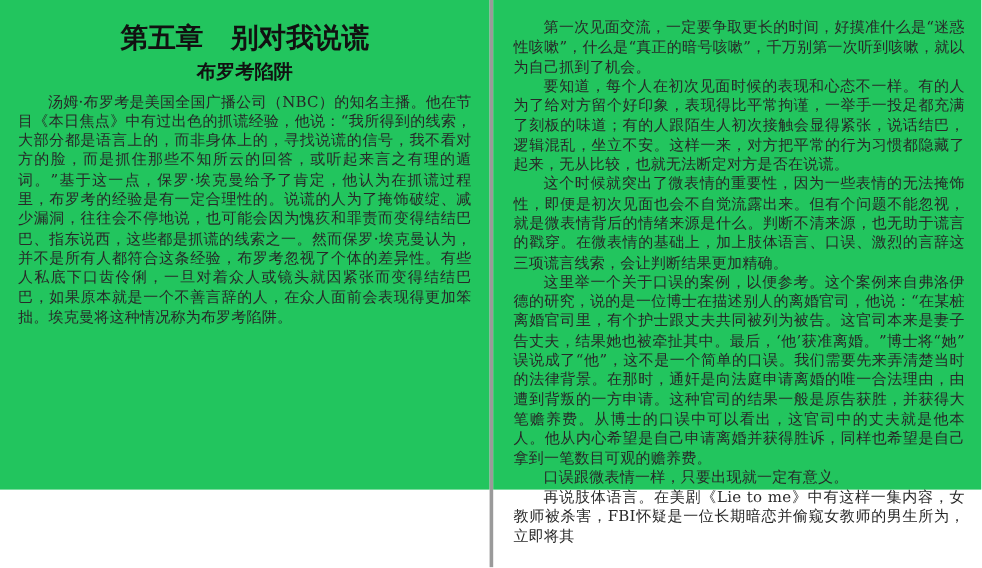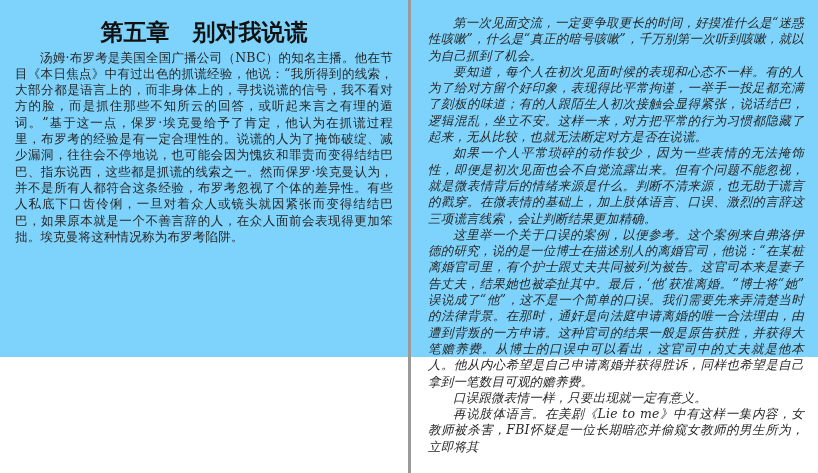--- a/index.html
+++ b/index.html
@@ -10,32 +10,31 @@
   .spread {
     width: 818px;
     height: 473px;
     display: flex;
     background: #ffffff;
     overflow: hidden;
     font-family: "DejaVu Serif", "Liberation Serif", serif;
   }
   .page {
     box-sizing: border-box;
-    height: 357px;
-    background: #7dd3fc;
+    height: 408px;
+    background: #22c55e;
     flex: 0 0 auto;
   }
   .page-left {
     width: 408px;
     padding: 19px 15px 0 15px;
   }
   .page-right {
     width: 407px;
     padding: 15px 14px 0 17px;
-    font-style: italic;
   }
   .divider {
     width: 3px;
     height: 473px;
     background: #9a9a9a;
     flex: 0 0 auto;
   }
   .chapter-title {
     font-family: "DejaVu Sans", "Liberation Sans", sans-serif;
     font-weight: bold;
@@ -65,27 +64,28 @@
     letter-spacing: 0.2px;
   }
 </style>
 </head>
 <body>
 
 <div class="spread">
 
   <div class="page page-left">
     <h1 class="chapter-title">第五章　别对我说谎</h1>
+    <h2 class="chapter-subtitle">布罗考陷阱</h2>
     <p class="body-para">汤姆·布罗考是美国全国广播公司（NBC）的知名主播。他在节目《本日焦点》中有过出色的抓谎经验，他说：“我所得到的线索，大部分都是语言上的，而非身体上的，寻找说谎的信号，我不看对方的脸，而是抓住那些不知所云的回答，或听起来言之有理的遁词。”基于这一点，保罗·埃克曼给予了肯定，他认为在抓谎过程里，布罗考的经验是有一定合理性的。说谎的人为了掩饰破绽、减少漏洞，往往会不停地说，也可能会因为愧疚和罪责而变得结结巴巴、指东说西，这些都是抓谎的线索之一。然而保罗·埃克曼认为，并不是所有人都符合这条经验，布罗考忽视了个体的差异性。有些人私底下口齿伶俐，一旦对着众人或镜头就因紧张而变得结结巴巴，如果原本就是一个不善言辞的人，在众人面前会表现得更加笨拙。埃克曼将这种情况称为布罗考陷阱。</p>
   </div>
 
   <div class="divider"></div>
 
   <div class="page page-right">
     <p class="body-para">第一次见面交流，一定要争取更长的时间，好摸准什么是“迷惑性咳嗽”，什么是“真正的暗号咳嗽”，千万别第一次听到咳嗽，就以为自己抓到了机会。</p>
     <p class="body-para">要知道，每个人在初次见面时候的表现和心态不一样。有的人为了给对方留个好印象，表现得比平常拘谨，一举手一投足都充满了刻板的味道；有的人跟陌生人初次接触会显得紧张，说话结巴，逻辑混乱，坐立不安。这样一来，对方把平常的行为习惯都隐藏了起来，无从比较，也就无法断定对方是否在说谎。</p>
-    <p class="body-para">如果一个人平常琐碎的动作较少，因为一些表情的无法掩饰性，即便是初次见面也会不自觉流露出来。但有个问题不能忽视，就是微表情背后的情绪来源是什么。判断不清来源，也无助于谎言的戳穿。在微表情的基础上，加上肢体语言、口误、激烈的言辞这三项谎言线索，会让判断结果更加精确。</p>
+    <p class="body-para">这个时候就突出了微表情的重要性，因为一些表情的无法掩饰性，即便是初次见面也会不自觉流露出来。但有个问题不能忽视，就是微表情背后的情绪来源是什么。判断不清来源，也无助于谎言的戳穿。在微表情的基础上，加上肢体语言、口误、激烈的言辞这三项谎言线索，会让判断结果更加精确。</p>
     <p class="body-para">这里举一个关于口误的案例，以便参考。这个案例来自弗洛伊德的研究，说的是一位博士在描述别人的离婚官司，他说：“在某桩离婚官司里，有个护士跟丈夫共同被列为被告。这官司本来是妻子告丈夫，结果她也被牵扯其中。最后，‘他’获准离婚。”博士将“她”误说成了“他”，这不是一个简单的口误。我们需要先来弄清楚当时的法律背景。在那时，通奸是向法庭申请离婚的唯一合法理由，由遭到背叛的一方申请。这种官司的结果一般是原告获胜，并获得大笔赡养费。从博士的口误中可以看出，这官司中的丈夫就是他本人。他从内心希望是自己申请离婚并获得胜诉，同样也希望是自己拿到一笔数目可观的赡养费。</p>
     <p class="body-para">口误跟微表情一样，只要出现就一定有意义。</p>
     <p class="body-para">再说肢体语言。在美剧《Lie to me》中有这样一集内容，女教师被杀害，FBI怀疑是一位长期暗恋并偷窥女教师的男生所为，立即将其</p>
   </div>
 
 </div>
 
 </body></html>

